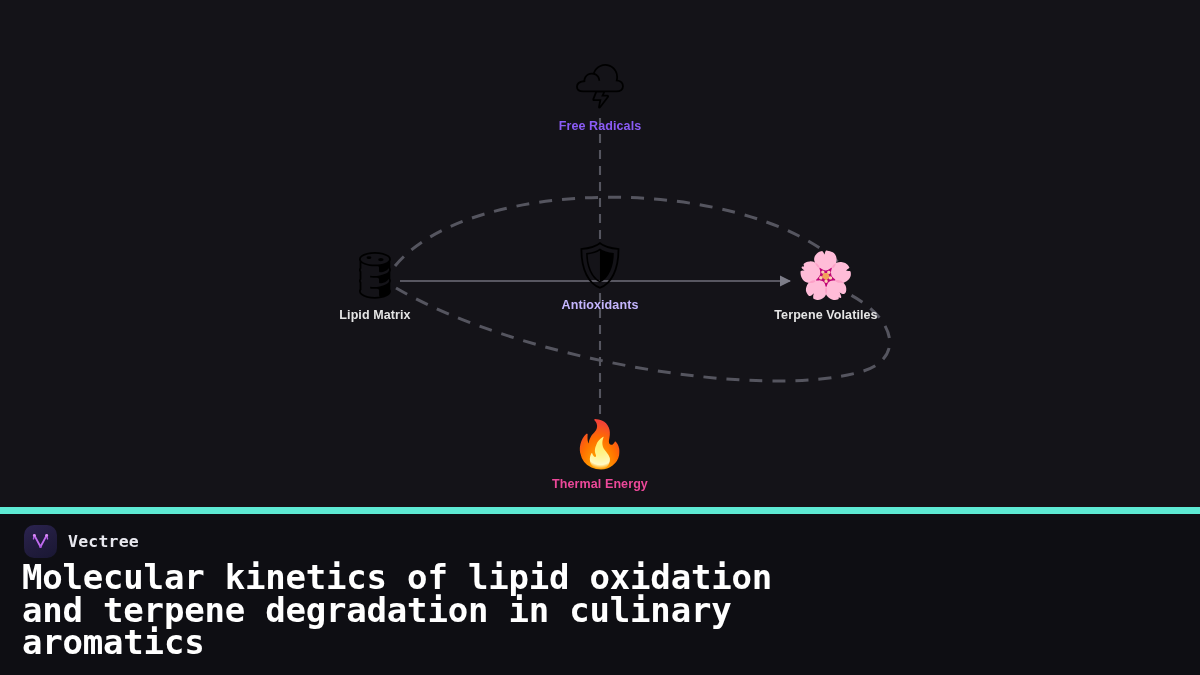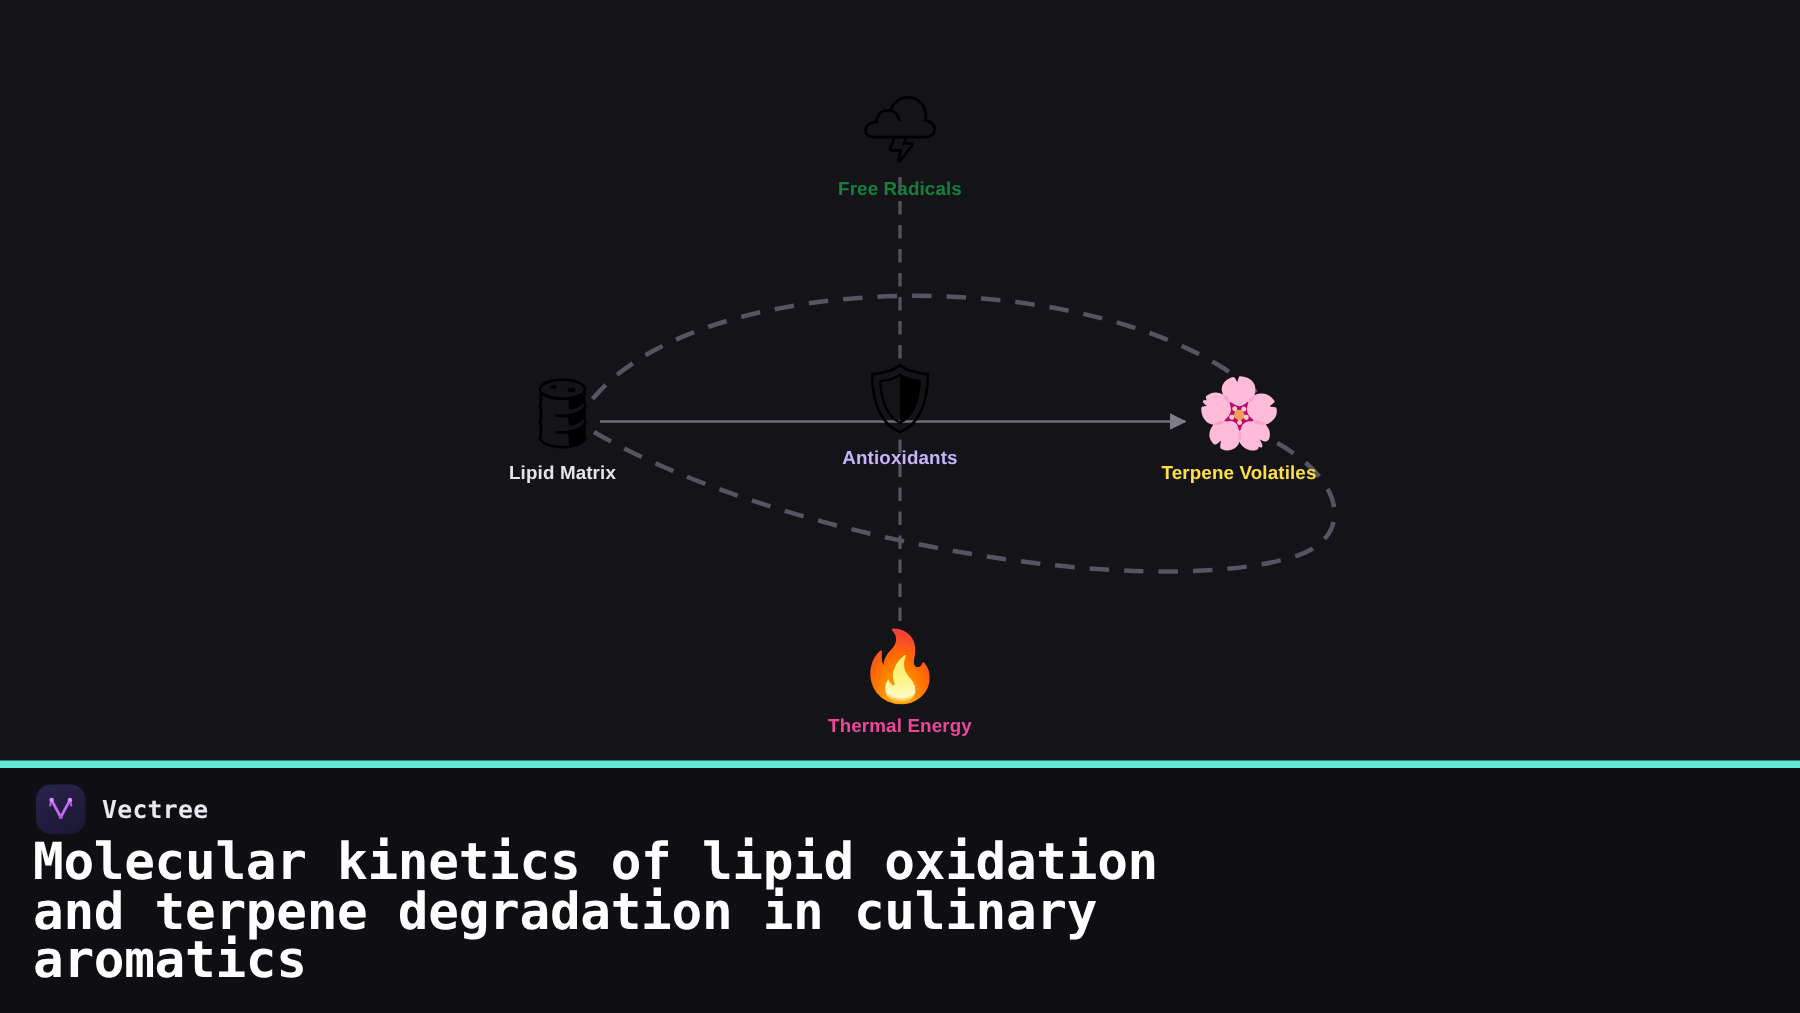--- a/index.html
+++ b/index.html
@@ -73,21 +73,21 @@
   #node-thermal-energy  { left: 600px; top: 418px; }
 
   
   #footer {
     position: absolute;
     left: 0;
     top: 507px;
     width: 1200px;
     height: 168px;
     background: #0e0e13;
-    border-top: 5px solid #5eead4;
+    border-top: 7px solid #5eead4;
   }
 
   #brand-row {
     position: absolute;
     left: 24px;
     top: 11px;
     display: flex;
     align-items: center;
     gap: 11px;
   }
@@ -155,36 +155,36 @@
     <path d="M 395 266 C 470 175, 740 175, 838 262" fill="none" stroke="#55555f" stroke-width="3" stroke-dasharray="13 10" stroke-linecap="butt"></path>
 
     <path d="M 396 288 C 520 360, 760 400, 860 372
              C 905 360, 898 318, 845 292" fill="none" stroke="#55555f" stroke-width="3" stroke-dasharray="13 10" stroke-linecap="butt"></path>
 
     <path d="M 400 281 L 790 281" fill="none" stroke="#6f6f7a" stroke-width="1.6" marker-end="url(#arrow-gray)"></path>
   </svg>
 
   <div class="node" id="node-free-radicals">
     <div class="node-icon">🌩</div>
-    <div class="node-label" style="color:#15803d">Free Radicals</div>
+    <div class="node-label" style="color:#8b5cf6">Free Radicals</div>
   </div>
 
   <div class="node" id="node-lipid-matrix">
     <div class="node-icon">🛢</div>
     <div class="node-label" style="color:#e5e5e5">Lipid Matrix</div>
   </div>
 
   <div class="node" id="node-antioxidants">
     <div class="node-icon">🛡</div>
     <div class="node-label" style="color:#c4b5fd">Antioxidants</div>
   </div>
 
   <div class="node" id="node-terpene">
     <div class="node-icon">🌸</div>
-    <div class="node-label" style="color:#fde047">Terpene Volatiles</div>
+    <div class="node-label" style="color:#e5e5e5">Terpene Volatiles</div>
   </div>
 
   <div class="node" id="node-thermal-energy">
     <div class="node-icon">🔥</div>
     <div class="node-label" style="color:#ec4899">Thermal Energy</div>
   </div>
 
 </div>
 
 <div id="footer">

